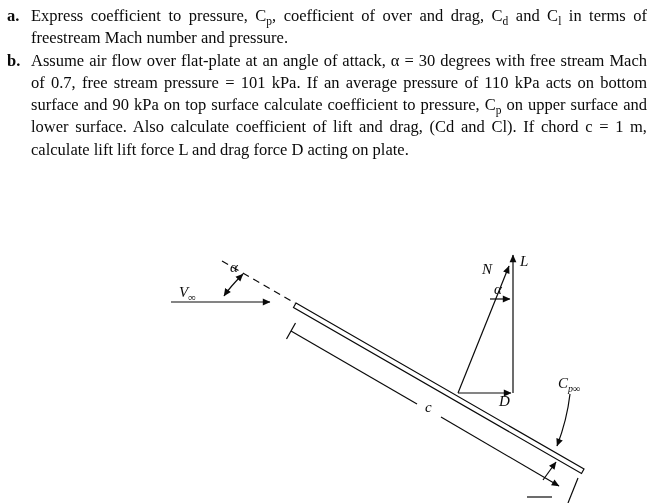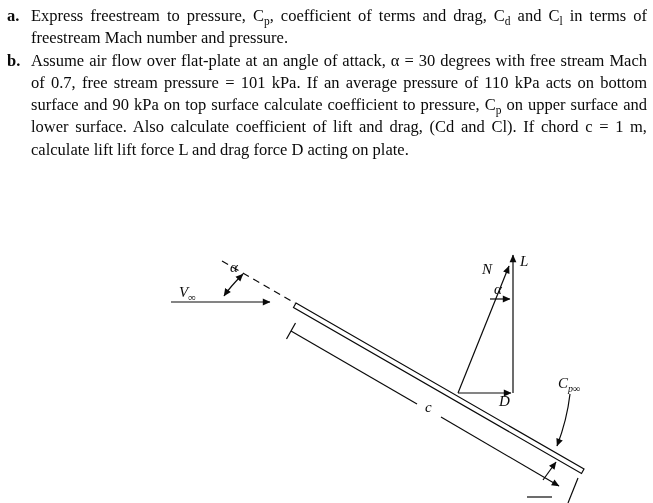--- a/index.html
+++ b/index.html
@@ -17,21 +17,21 @@
   svg.diagram { position: absolute; top: 0; left: 0; }
   .dlabel text { font-style: italic; font-size: 15px; fill: #0a0a0a;
                  font-family: "Liberation Serif", serif; }
 </style>
 </head>
 <body>
 
 <div class="text-block">
   <p class="prob">
     <span class="marker">a.</span>
-    <span class="body-text"><span>Express freestream to pressure, C</span><sub>p</sub><span>, coefficient of terms and drag, C</span><sub>d</sub><span> and C</span><sub>l</sub><span> in terms of freestream Mach number and pressure.</span></span>
+    <span class="body-text"><span>Express coefficient to pressure, C</span><sub>p</sub><span>, coefficient of over and drag, C</span><sub>d</sub><span> and C</span><sub>l</sub><span> in terms of freestream Mach number and pressure.</span></span>
   </p>
   <p class="prob">
     <span class="marker">b.</span>
     <span class="body-text"><span>Assume air flow over flat-plate at an angle of attack, α = 30 degrees with free stream Mach of 0.7, free stream pressure = 101 kPa. If an average pressure of 110 kPa acts on bottom surface and 90 kPa on top surface calculate coefficient to pressure, C</span><sub>p</sub><span> on upper surface and lower surface. Also calculate coefficient of lift and drag, (Cd and Cl). If chord c = 1 m, calculate lift lift force L and drag force D acting on plate.</span></span>
   </p>
 </div>
 
 <svg class="diagram" width="653" height="503" viewBox="0 0 653 503">
   <defs>
     <marker id="arr" markerWidth="10" markerHeight="9" refX="7.6" refY="4" orient="auto-start-reverse" markerUnits="userSpaceOnUse">

